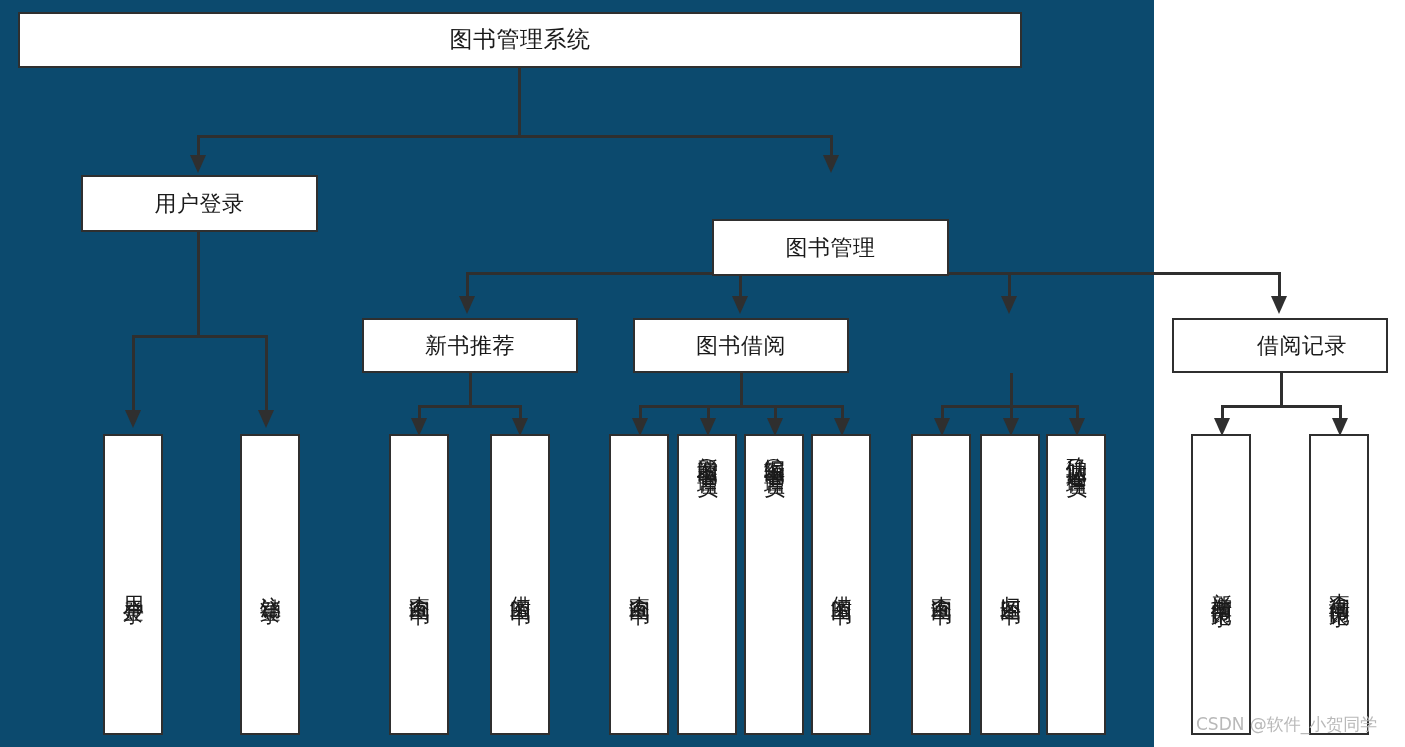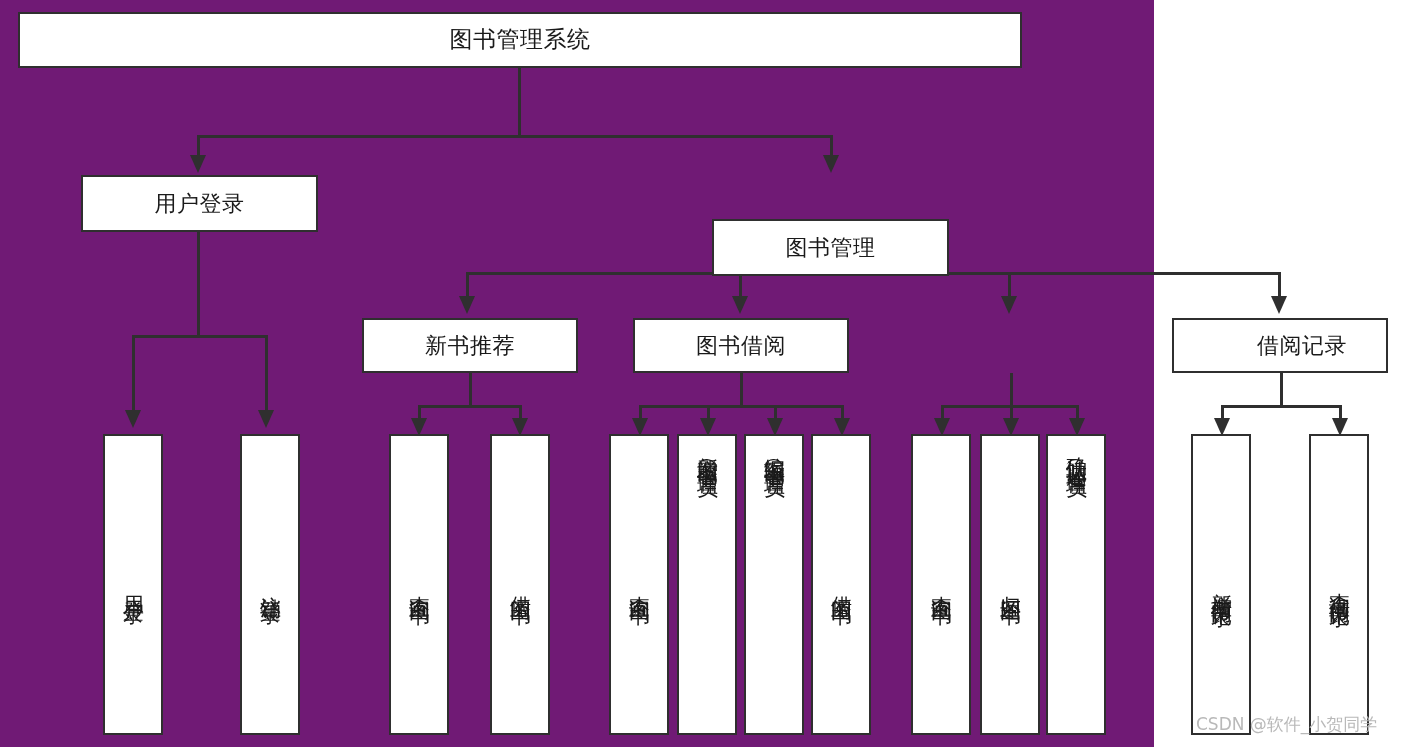--- a/index.html
+++ b/index.html
@@ -1,21 +1,21 @@
 <!DOCTYPE html>
 <html><head>
 <meta charset="utf-8">
 <style>
   html,body{margin:0;padding:0;background:#ffffff;}
   body{
     width:1405px;height:747px;
     font-family:"DejaVu Sans","Liberation Sans",sans-serif;
     overflow:hidden;
   }
-  #stage{position:relative;width:1154px;height:747px;background:#701a75;}
+  #stage{position:relative;width:1154px;height:747px;background:#0c4a6e;}
 
   
   .node{
     position:absolute;
     box-sizing:border-box;
     background:#ffffff;
     border:2.5px solid #2f2f2f;
     display:flex;
     align-items:center;
     justify-content:center;

